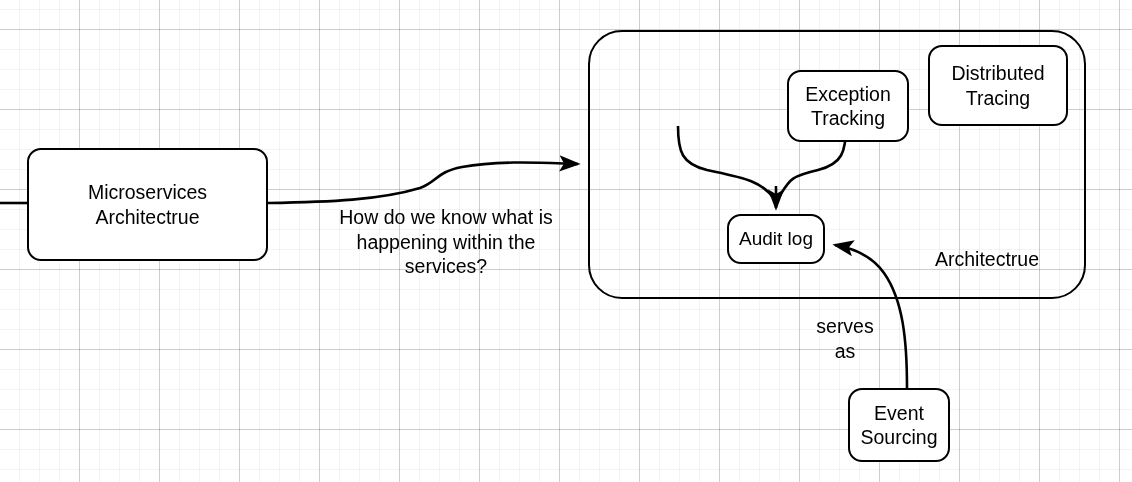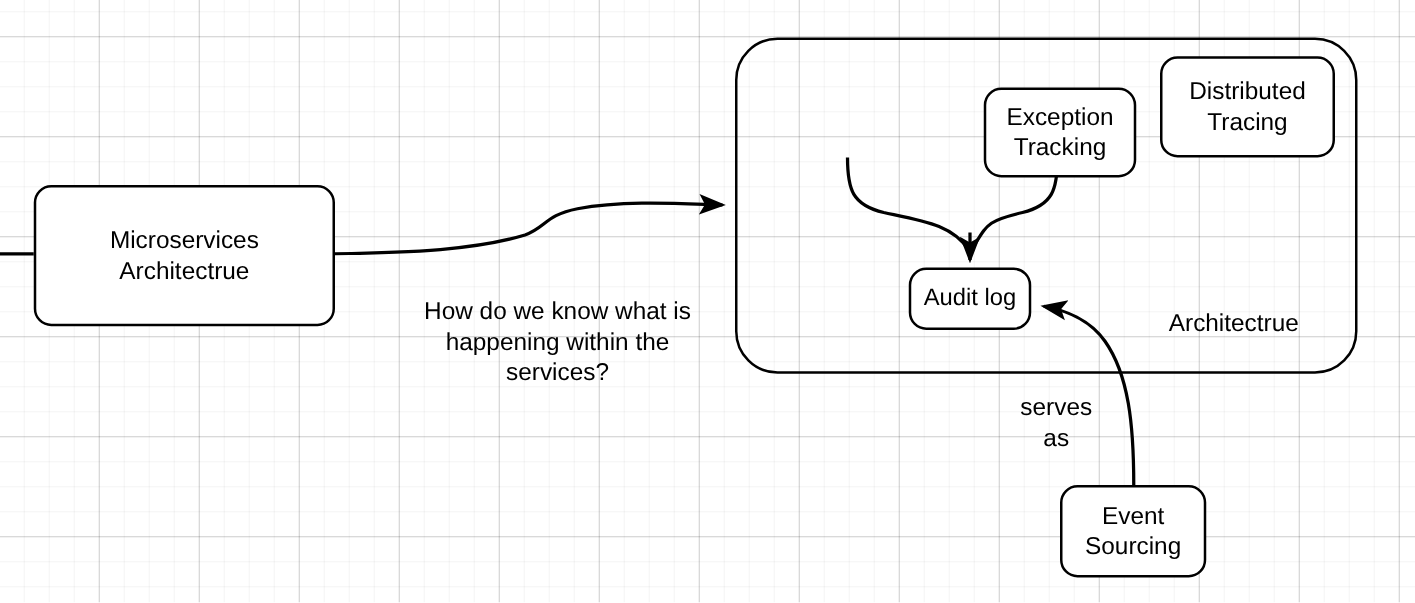--- a/index.html
+++ b/index.html
@@ -67,24 +67,24 @@
     line-height: 1.26;
     text-align: center;
     white-space: pre-line;
     z-index: 4;
   }
   #node-microservices { left: 27px; top: 148px; width: 241px; height: 113px; }
   #node-log-aggregation { left: 608px; top: 45px; width: 143px; height: 81px; }
   #node-exception-tracking { left: 787px; top: 45px; width: 122px; height: 72px; margin-top: 25px; }
   #node-distributed-tracing { left: 928px; top: 45px; width: 140px; height: 81px; }
   #node-audit-log { left: 727px; top: 214px; width: 98px; height: 50px; font-size: 19px; }
-  #node-event-sourcing { left: 848px; top: 388px; width: 117px; height: 74px; }
+  #node-event-sourcing { left: 848px; top: 388px; width: 102px; height: 74px; }
   #group-observability { left: 588px; top: 30px; width: 498px; height: 269px; }
   #label-observability { left: 935px; top: 247px; width: 160px; text-align: left; }
-  #label-question { left: 303px; top: 205px; width: 286px; margin-top: 32px; }
+  #label-question { left: 303px; top: 205px; width: 286px; }
   #label-serves-as { left: 804px; top: 314px; width: 82px; text-align: center; }
 </style>
 </head>
 <body>
 
 <div id="canvas">
 
   <svg class="svg-layer" viewBox="0 0 1132 482" width="1132" height="482" xmlns="http://www.w3.org/2000/svg">
     <defs>
       <marker id="arrow-head" viewBox="0 0 12 10" refX="10.5" refY="5" markerWidth="8.2" markerHeight="8.2" orient="auto-start-reverse">

